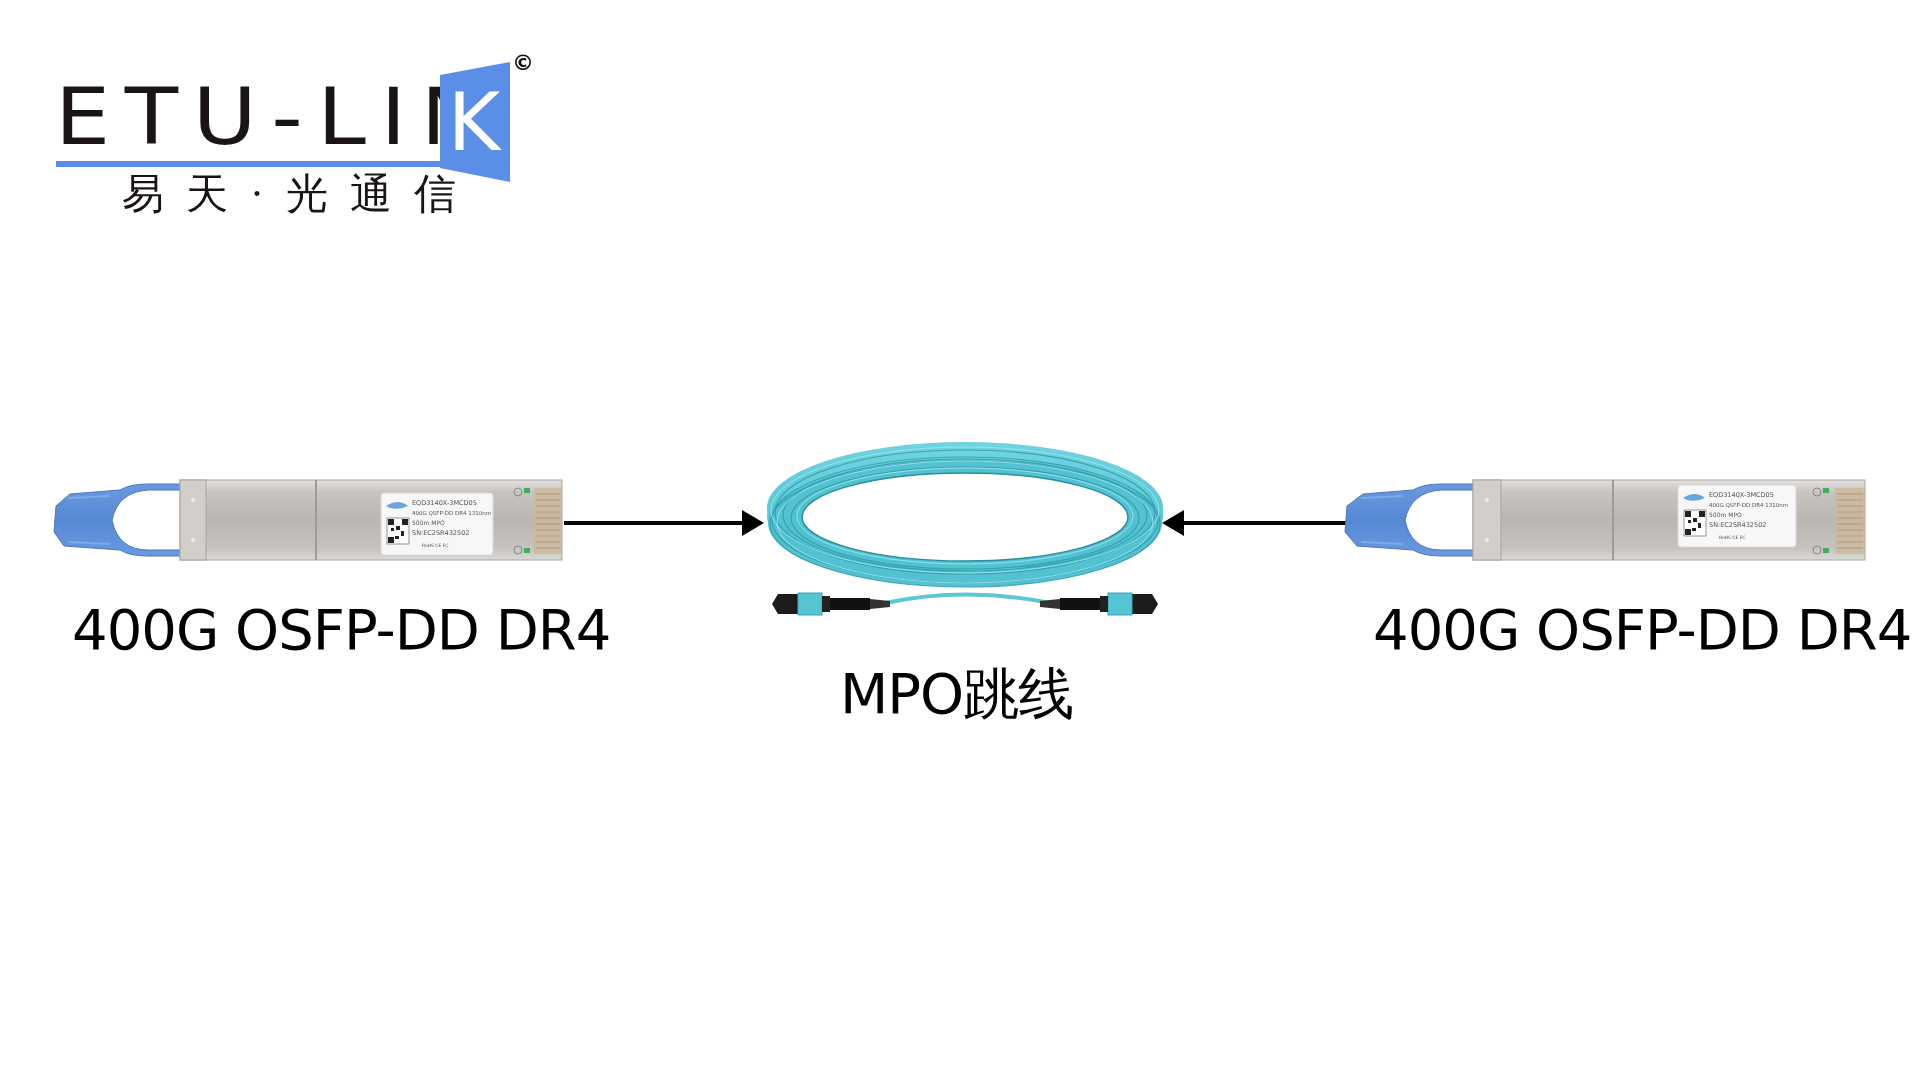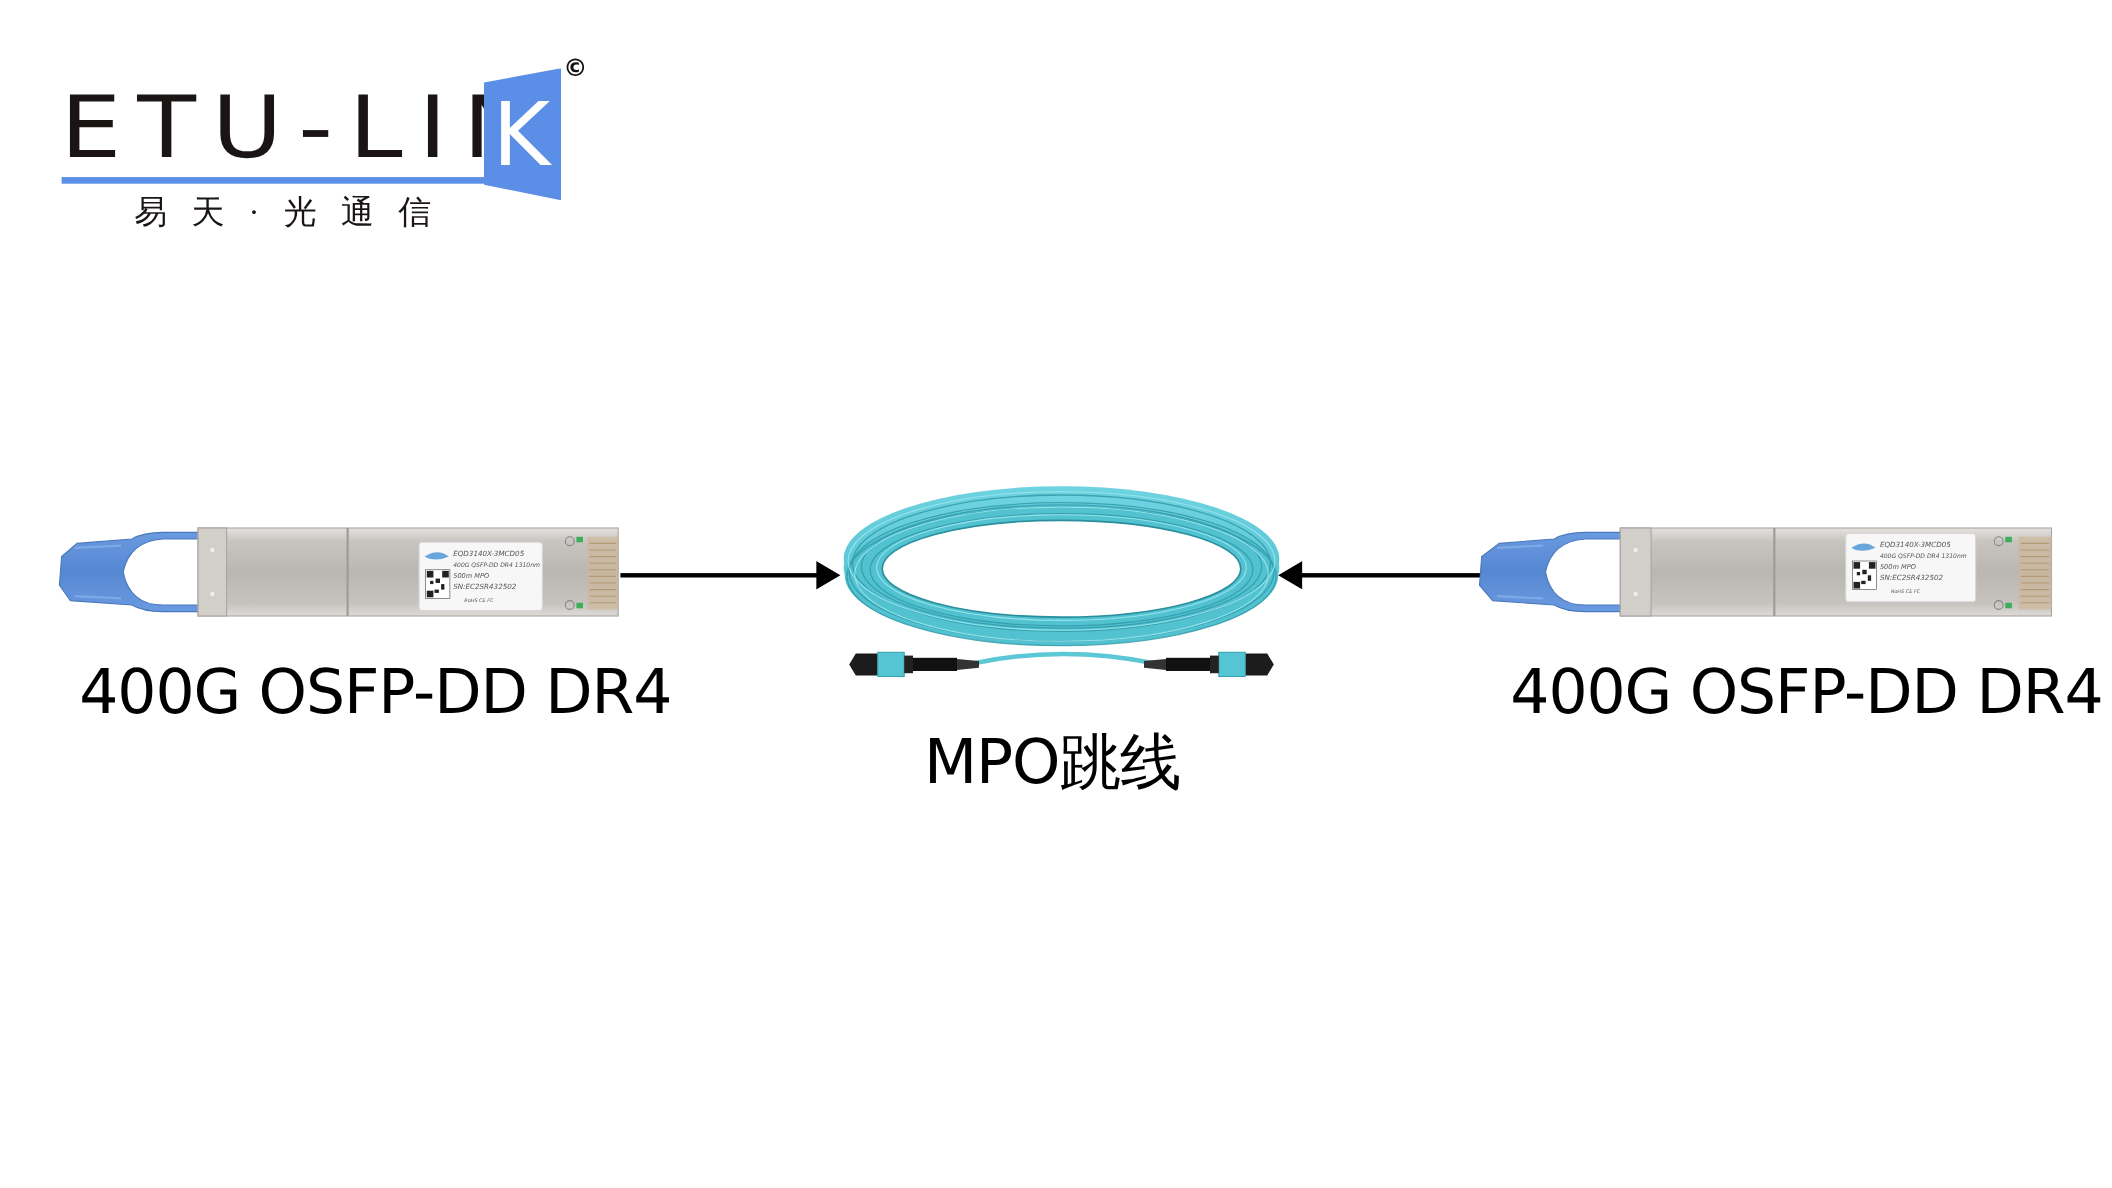--- a/index.html
+++ b/index.html
@@ -4,23 +4,23 @@
 <style>
   html,body{margin:0;padding:0;background:#ffffff;}
   body{width:1920px;height:1080px;position:relative;overflow:hidden;font-family:"Liberation Sans","DejaVu Sans",sans-serif;}
   .abs{position:absolute;}
   
   #logo{left:0;top:0;width:560px;height:230px;}
   .logo-word{position:absolute;left:55px;top:78px;font-family:"DejaVu Sans",sans-serif;font-size:78px;font-weight:400;color:#1a1414;letter-spacing:13px;line-height:78px;transform:scaleX(1.12);transform-origin:left top;white-space:nowrap;}
   .logo-underline{position:absolute;left:56px;top:161px;width:386px;height:6px;background:#5b8ee6;}
   .logo-kblock{position:absolute;left:440px;top:62px;width:70px;height:120px;}
   .logo-copy{position:absolute;left:512px;top:50px;font-size:22px;color:#111;font-family:"DejaVu Sans",sans-serif;font-weight:bold;}
-  .logo-cn{position:absolute;left:122px;top:174px;font-size:30px;color:#1a1414;letter-spacing:22px;font-family:Liberation Serif, serif;white-space:nowrap;line-height:40px;}
+  .logo-cn{position:absolute;left:122px;top:174px;font-size:42px;color:#1a1414;letter-spacing:22px;font-family:Liberation Serif, serif;white-space:nowrap;line-height:40px;}
   
-  .module{position:absolute;width:520px;height:90px;font-style:italic;}
+  .module{position:absolute;width:520px;height:90px;}
   .caption{position:absolute;font-family:"DejaVu Sans",sans-serif;font-size:56px;color:#000;white-space:nowrap;line-height:64px;letter-spacing:-1px;text-align:center;}
   .arrow-line{position:absolute;height:4px;background:#000;}
   .label-text{font-family:"DejaVu Sans",sans-serif;fill:#555;}
 </style>
 </head>
 <body>
 
 <div id="logo" class="abs">
   <div class="logo-word">ETU-LIN</div>
   <div class="logo-underline"></div>

